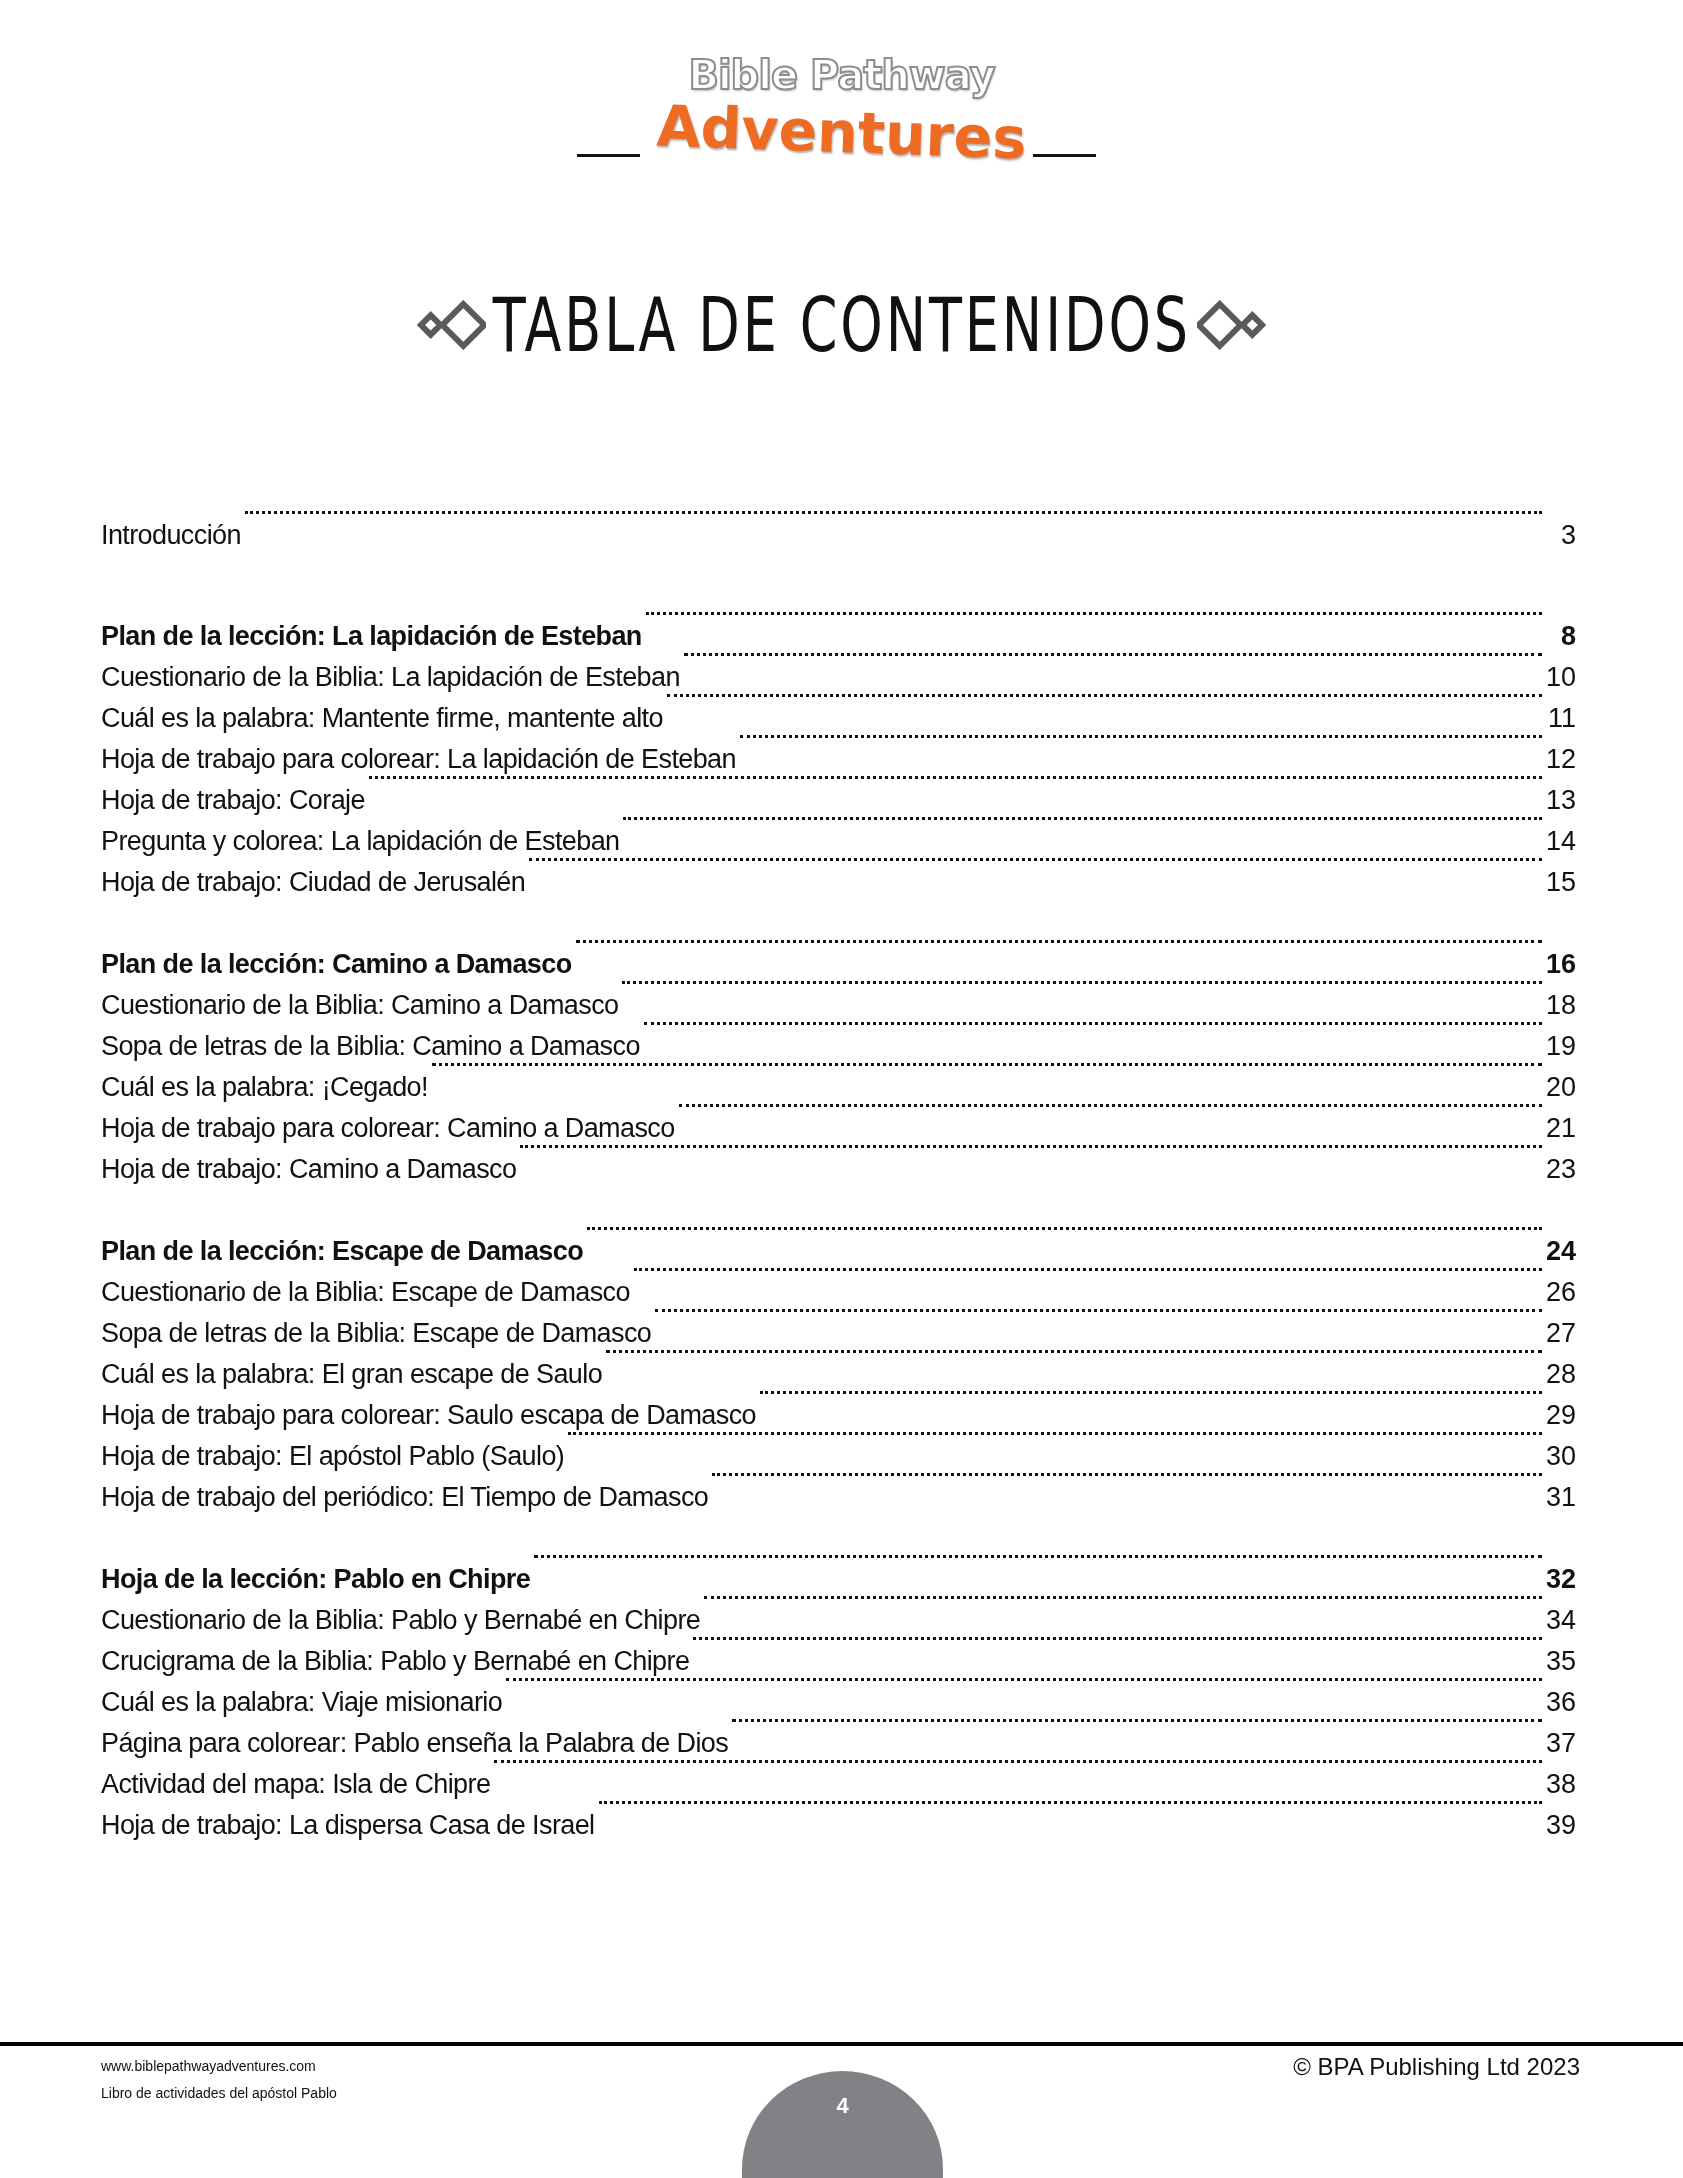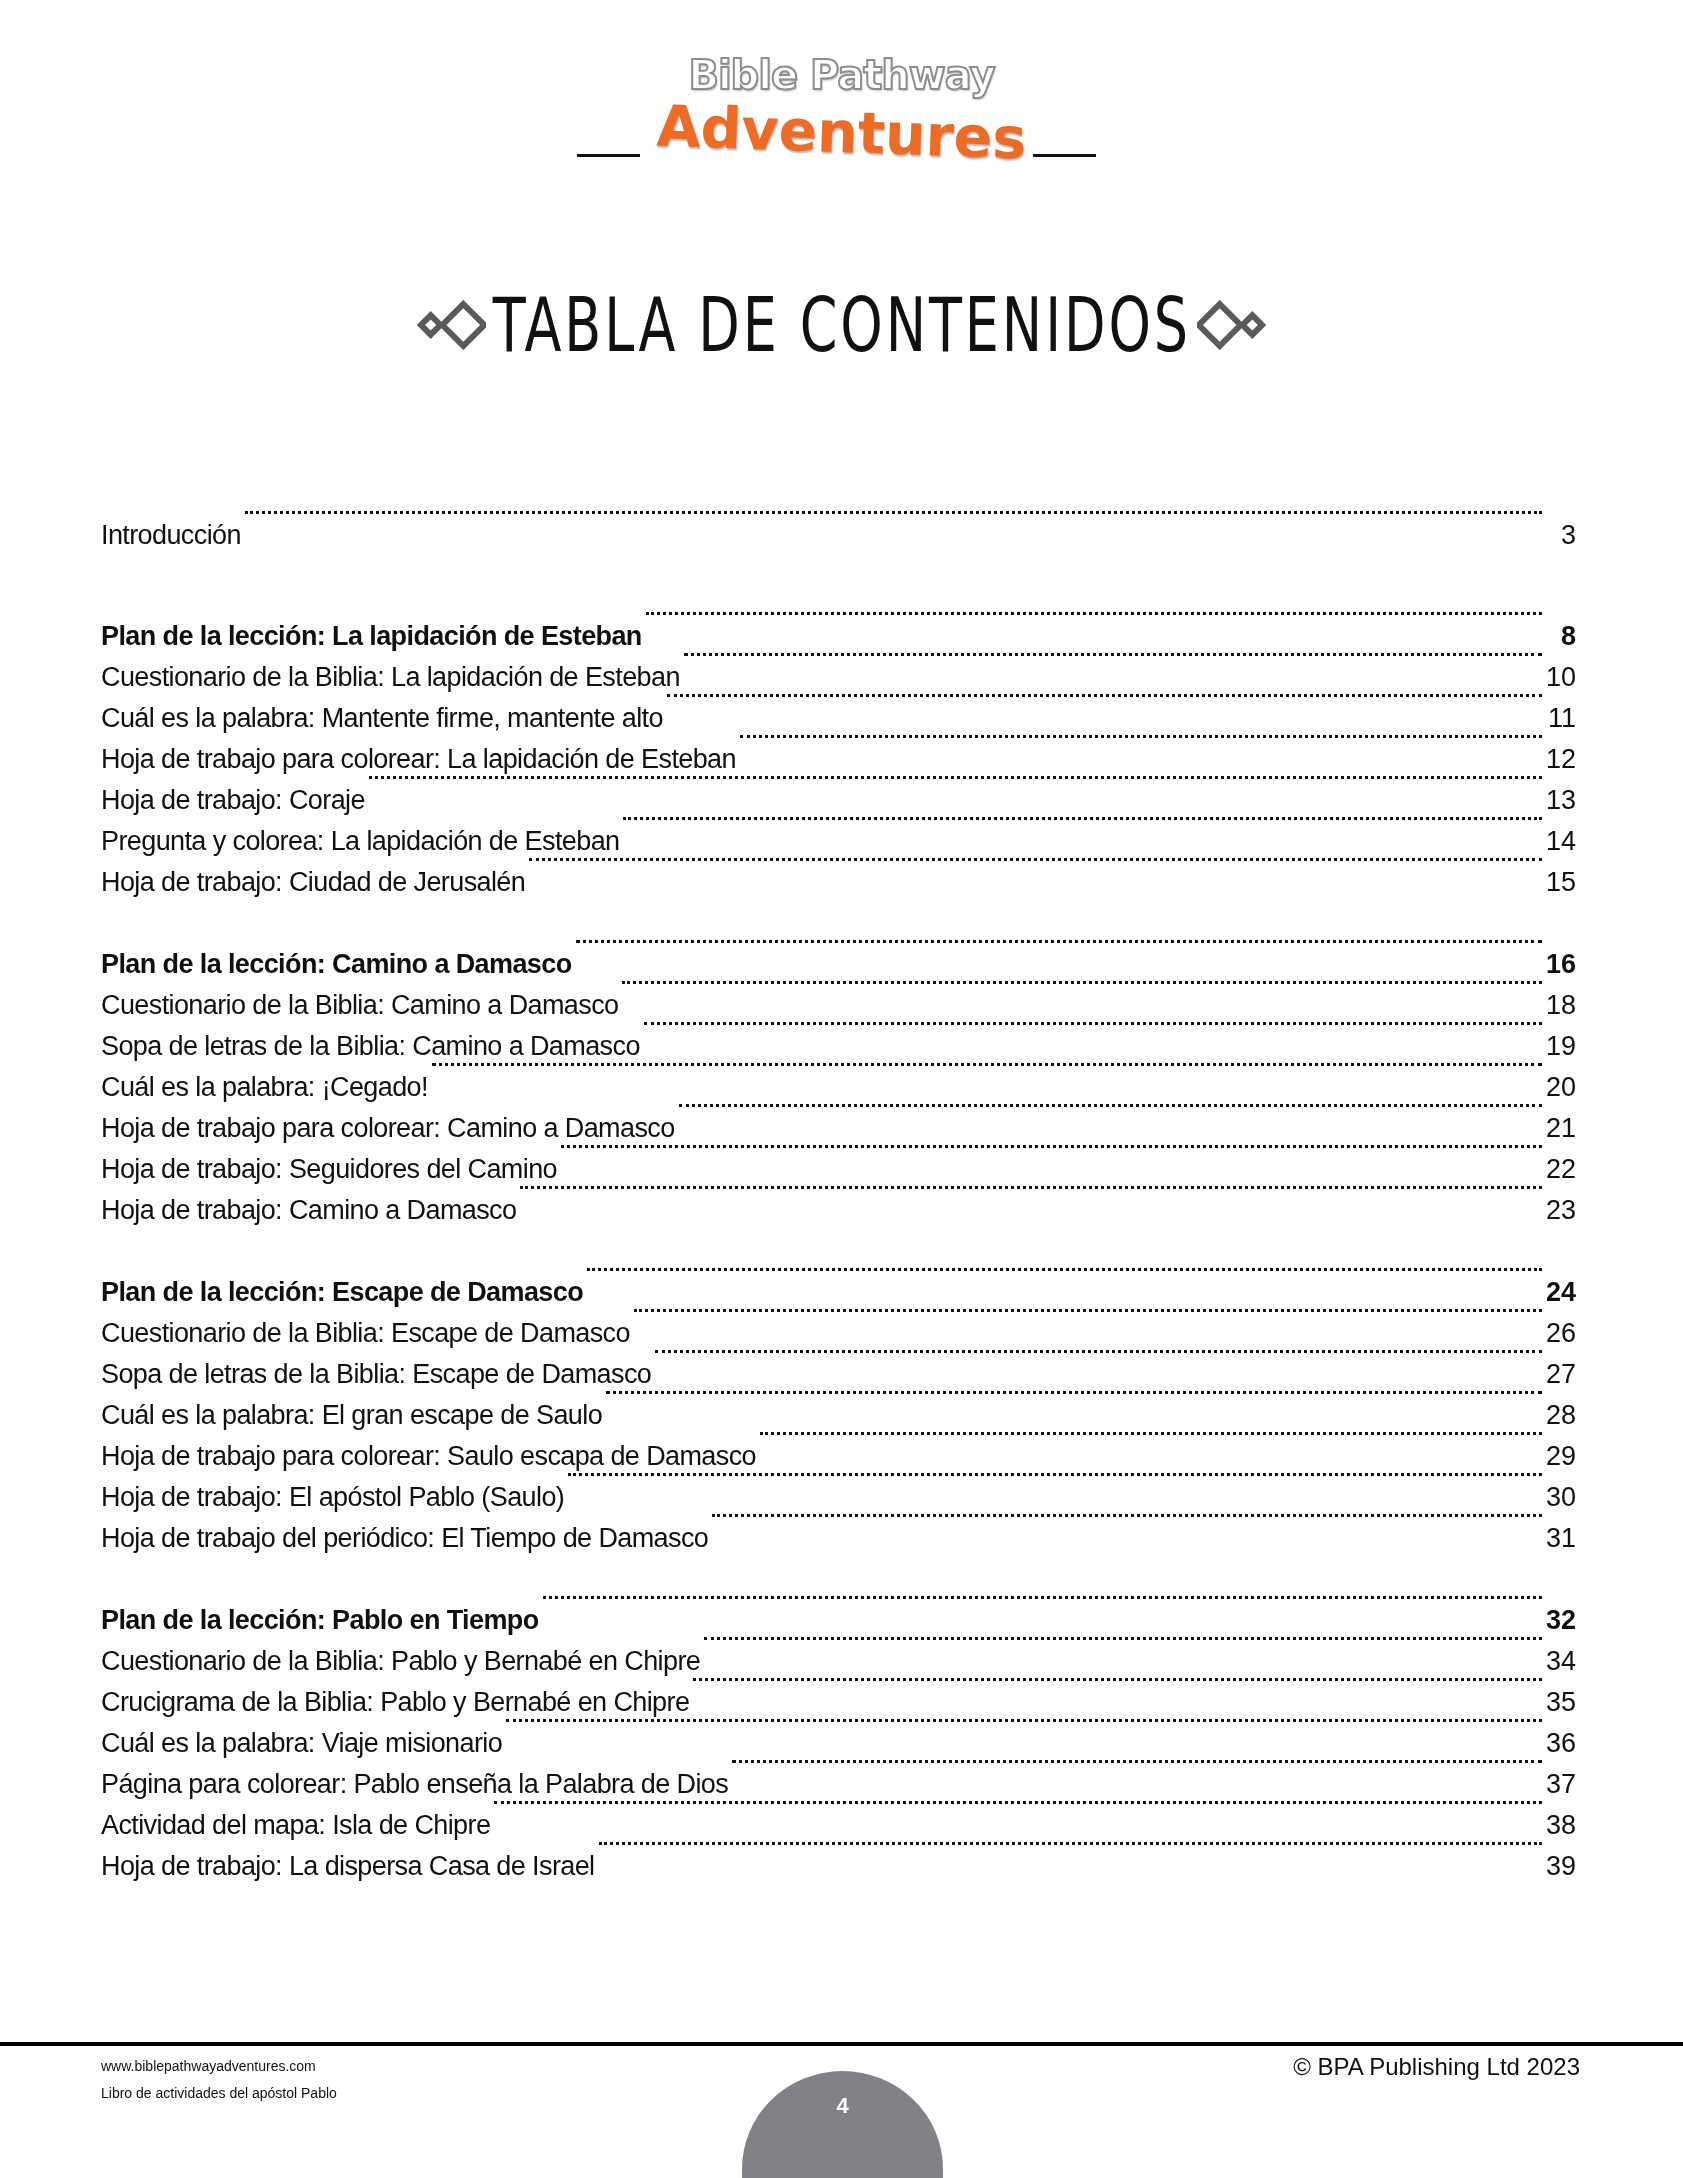--- a/index.html
+++ b/index.html
@@ -142,25 +142,20 @@
       <span class="label">Cuál es la palabra: ¡Cegado!</span>
       <span class="leader"></span>
       <span class="page">20</span>
     </div>
   <div class="toc-row">
       <span class="label">Hoja de trabajo para colorear: Camino a Damasco</span>
       <span class="leader"></span>
       <span class="page">21</span>
     </div>
   <div class="toc-row">
-      <span class="label">Hoja de trabajo: Seguidores del Camino</span>
-      <span class="leader"></span>
-      <span class="page">22</span>
-    </div>
-  <div class="toc-row">
       <span class="label">Hoja de trabajo: Camino a Damasco</span>
       <span class="leader"></span>
       <span class="page">23</span>
     </div>
   <div class="toc-gap"></div>
 
   <div class="toc-row bold">
     <span class="label">Plan de la lección: Escape de Damasco</span>
     <span class="leader"></span>
     <span class="page">24</span>
@@ -191,21 +186,21 @@
       <span class="page">30</span>
     </div>
   <div class="toc-row">
       <span class="label">Hoja de trabajo del periódico: El Tiempo de Damasco</span>
       <span class="leader"></span>
       <span class="page">31</span>
     </div>
   <div class="toc-gap"></div>
 
   <div class="toc-row bold">
-    <span class="label">Plan de la lección: Pablo en Tiempo</span>
+    <span class="label">Hoja de la lección: Pablo en Chipre</span>
     <span class="leader"></span>
     <span class="page">32</span>
   </div>
   <div class="toc-row">
       <span class="label">Cuestionario de la Biblia: Pablo y Bernabé en Chipre</span>
       <span class="leader"></span>
       <span class="page">34</span>
     </div>
   <div class="toc-row">
       <span class="label">Crucigrama de la Biblia: Pablo y Bernabé en Chipre</span>

